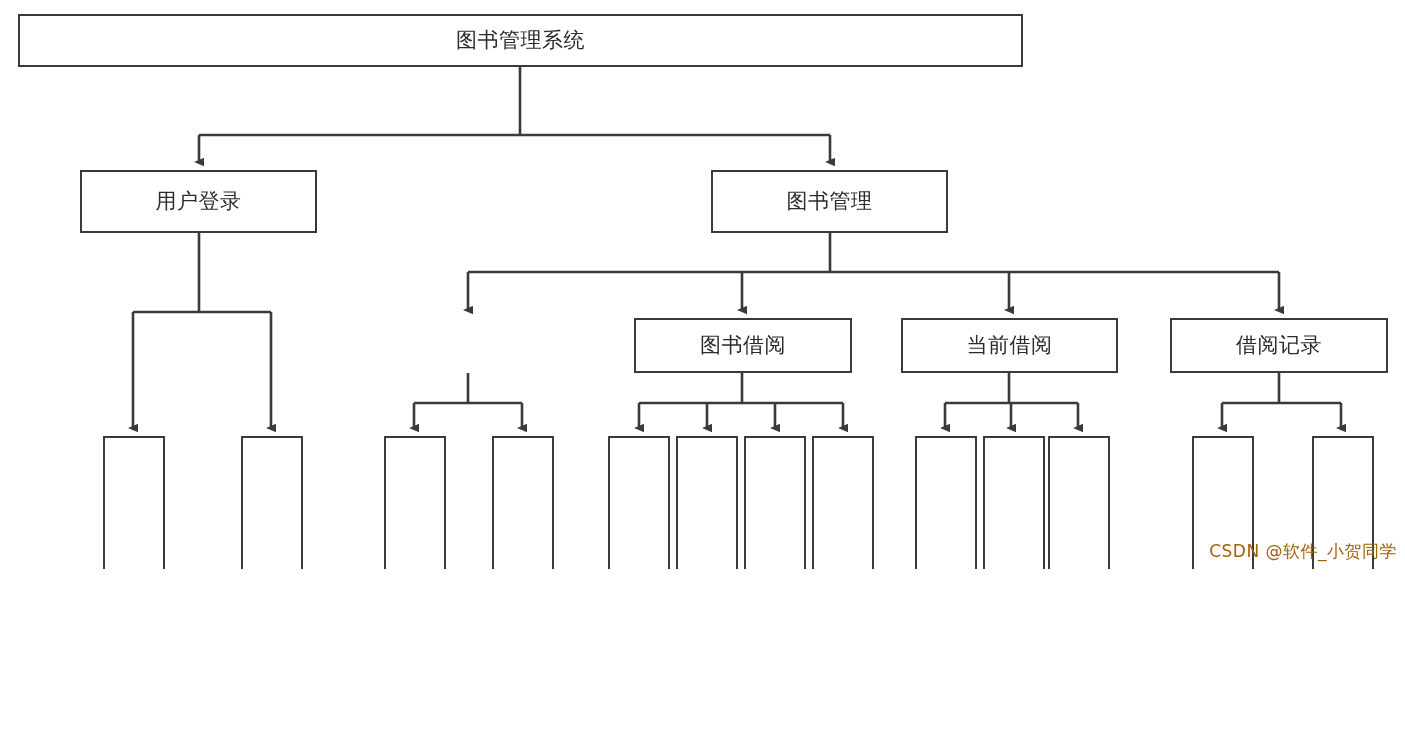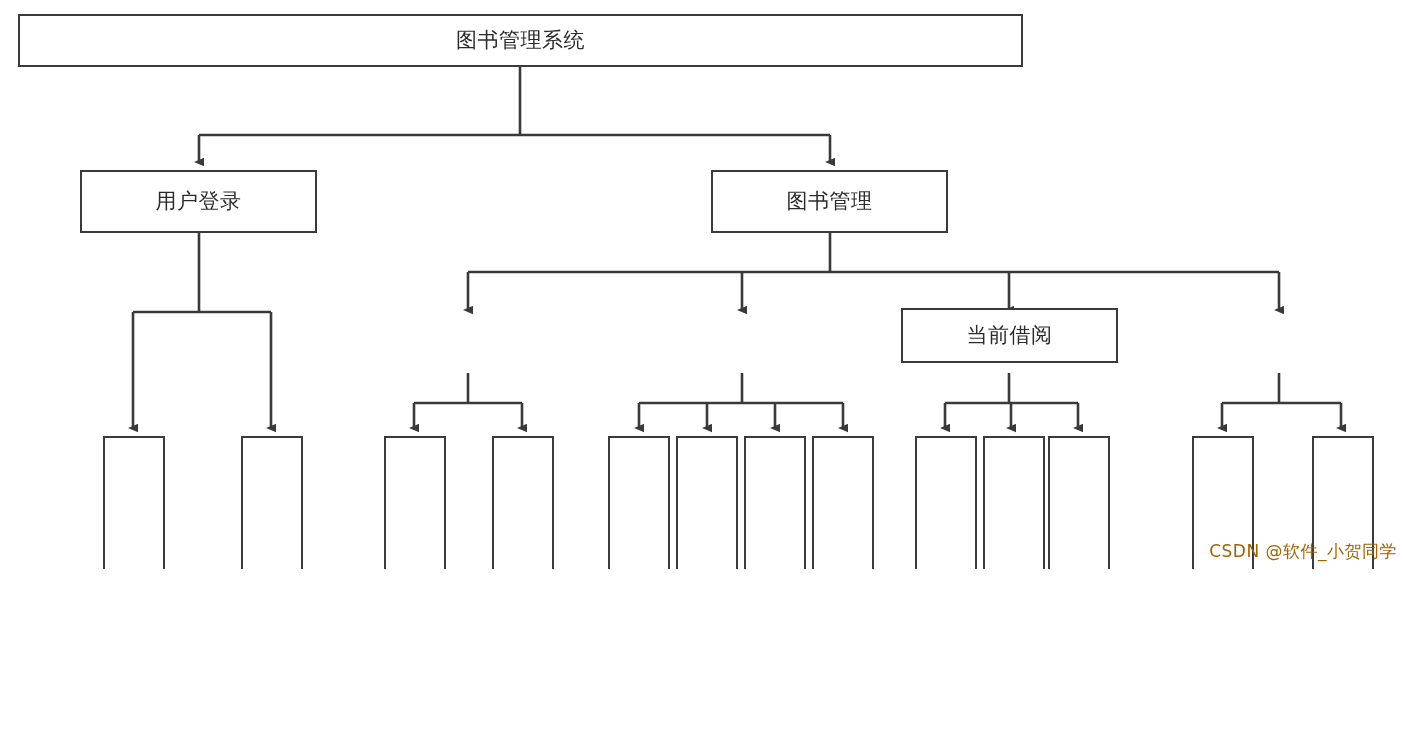--- a/index.html
+++ b/index.html
@@ -131,22 +131,28 @@
     <span class="node-label">图书管理系统</span>
   </div>
 
   <div class="node horiz" style="left:80px; top:170px; width:237px; height:63px;">
     <span class="node-label">用户登录</span>
   </div>
   <div class="node horiz" style="left:711px; top:170px; width:237px; height:63px;font-family:Liberation Serif, serif;">
     <span class="node-label">图书管理</span>
   </div>
 
-  <div class="node horiz" style="left:901px; top:308px; width:217px; height:55px;">
+  <div class="node horiz" style="left:634px; top:318px; width:218px; height:55px;">
+    <span class="node-label">图书借阅</span>
+  </div>
+  <div class="node horiz" style="left:901px; top:318px; width:217px; height:55px;">
     <span class="node-label">当前借阅</span>
+  </div>
+  <div class="node horiz" style="left:1170px; top:318px; width:218px; height:55px;">
+    <span class="node-label">借阅记录</span>
   </div>
 
   <div class="node vert" style="left:103px; top:436px; width:62px; height:299px;">
     <span class="node-label">用户登录</span>
   </div>
   <div class="node vert" style="left:241px; top:436px; width:62px; height:299px;">
     <span class="node-label">注销登录</span>
   </div>
 
   <div class="node vert" style="left:384px; top:436px; width:62px; height:299px;">

